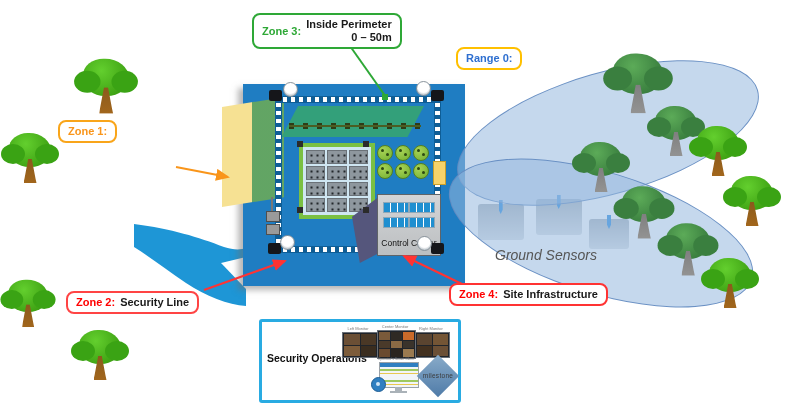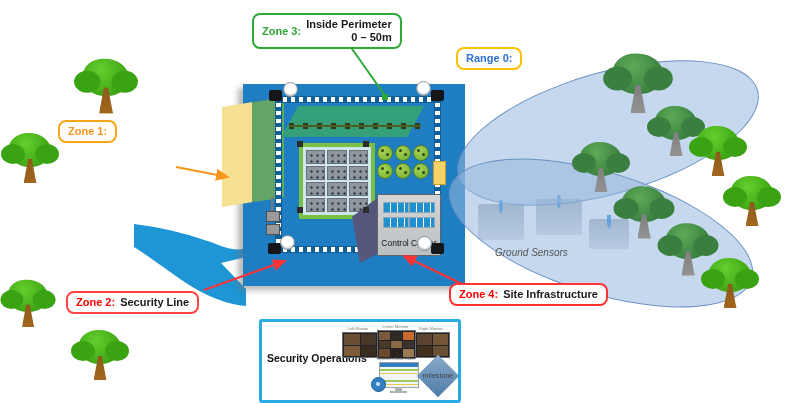--- a/index.html
+++ b/index.html
@@ -70,21 +70,21 @@
   #ellipse-up{left:452px;top:72px;width:310px;height:120px;transform:rotate(-16deg);}
   #ellipse-down{left:443px;top:172px;width:314px;height:120px;transform:rotate(17deg);}
 
   
   .gblock{background:linear-gradient(180deg,#aeb6bd,#dde1e5);border-radius:3px;z-index:5;}
   .gblock::before{content:"";position:absolute;left:45%;top:-4px;width:4px;height:14px;background:#2f8fe0;
        clip-path:polygon(0 0,100% 0,100% 70%,50% 100%,0 70%);}
   #gs1{left:478px;top:204px;width:46px;height:36px;}
   #gs2{left:536px;top:199px;width:46px;height:36px;}
   #gs3{left:589px;top:219px;width:40px;height:30px;}
-  #gs-label{left:495px;top:247px;font-style:italic;font-size:10px;color:#555;z-index:7;}
+  #gs-label{left:495px;top:247px;font-style:italic;font-size:14px;color:#555;z-index:7;}
 
   
   .tree{width:56px;height:66px;z-index:7;}
   .tree .canopy{position:relative;width:42px;height:34px;margin:0 auto;border-radius:46% 54% 50% 50%;}
   .tree .canopy::before,.tree .canopy::after{content:"";position:absolute;width:24px;height:20px;border-radius:50%;top:11px;}
   .tree .canopy::before{left:-8px;} .tree .canopy::after{right:-8px;}
   .tree .trunk{width:13px;height:24px;margin:-8px auto 0;
        clip-path:polygon(36% 0,64% 0,92% 80%,100% 100%,0 100%,8% 80%);}
   .tree.bright .canopy{background:radial-gradient(circle at 40% 32%,#63cf2e,#3fa314 72%);}
   .tree.bright .canopy::before,.tree.bright .canopy::after{background:#3aa314;}

